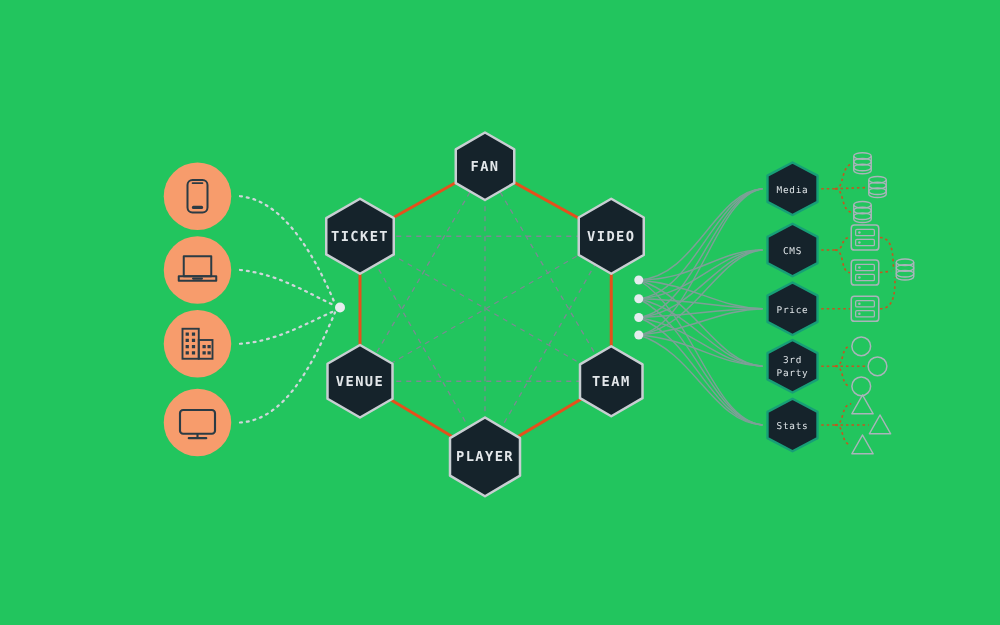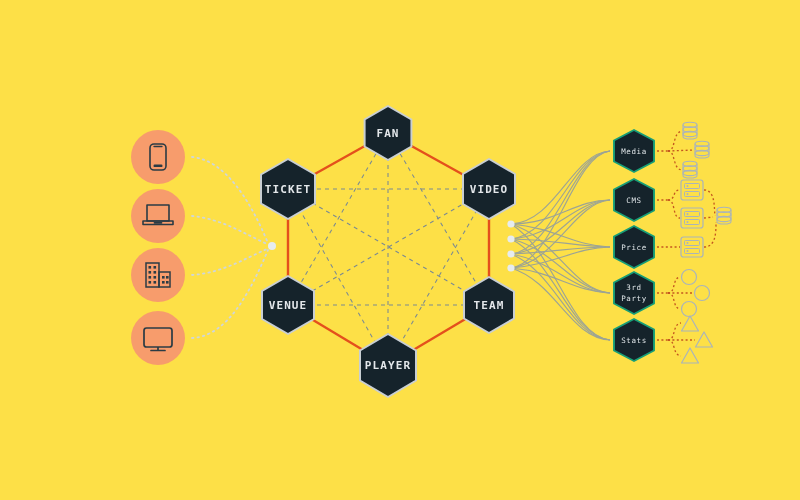--- a/index.html
+++ b/index.html
@@ -10,21 +10,21 @@
   body {
     width: 800px;
     height: 500px;
     overflow: hidden;
     font-family: "DejaVu Sans Mono", monospace;
   }
   #canvas {
     position: relative;
     width: 800px;
     height: 500px;
-    background: #fde047;
+    background: #22c55e;
   }
   svg#scene {
     position: absolute;
     top: 0; left: 0;
     width: 800px;
     height: 500px;
     display: block;
   }
   .hex-label {
     font-family: "DejaVu Sans Mono", monospace;

